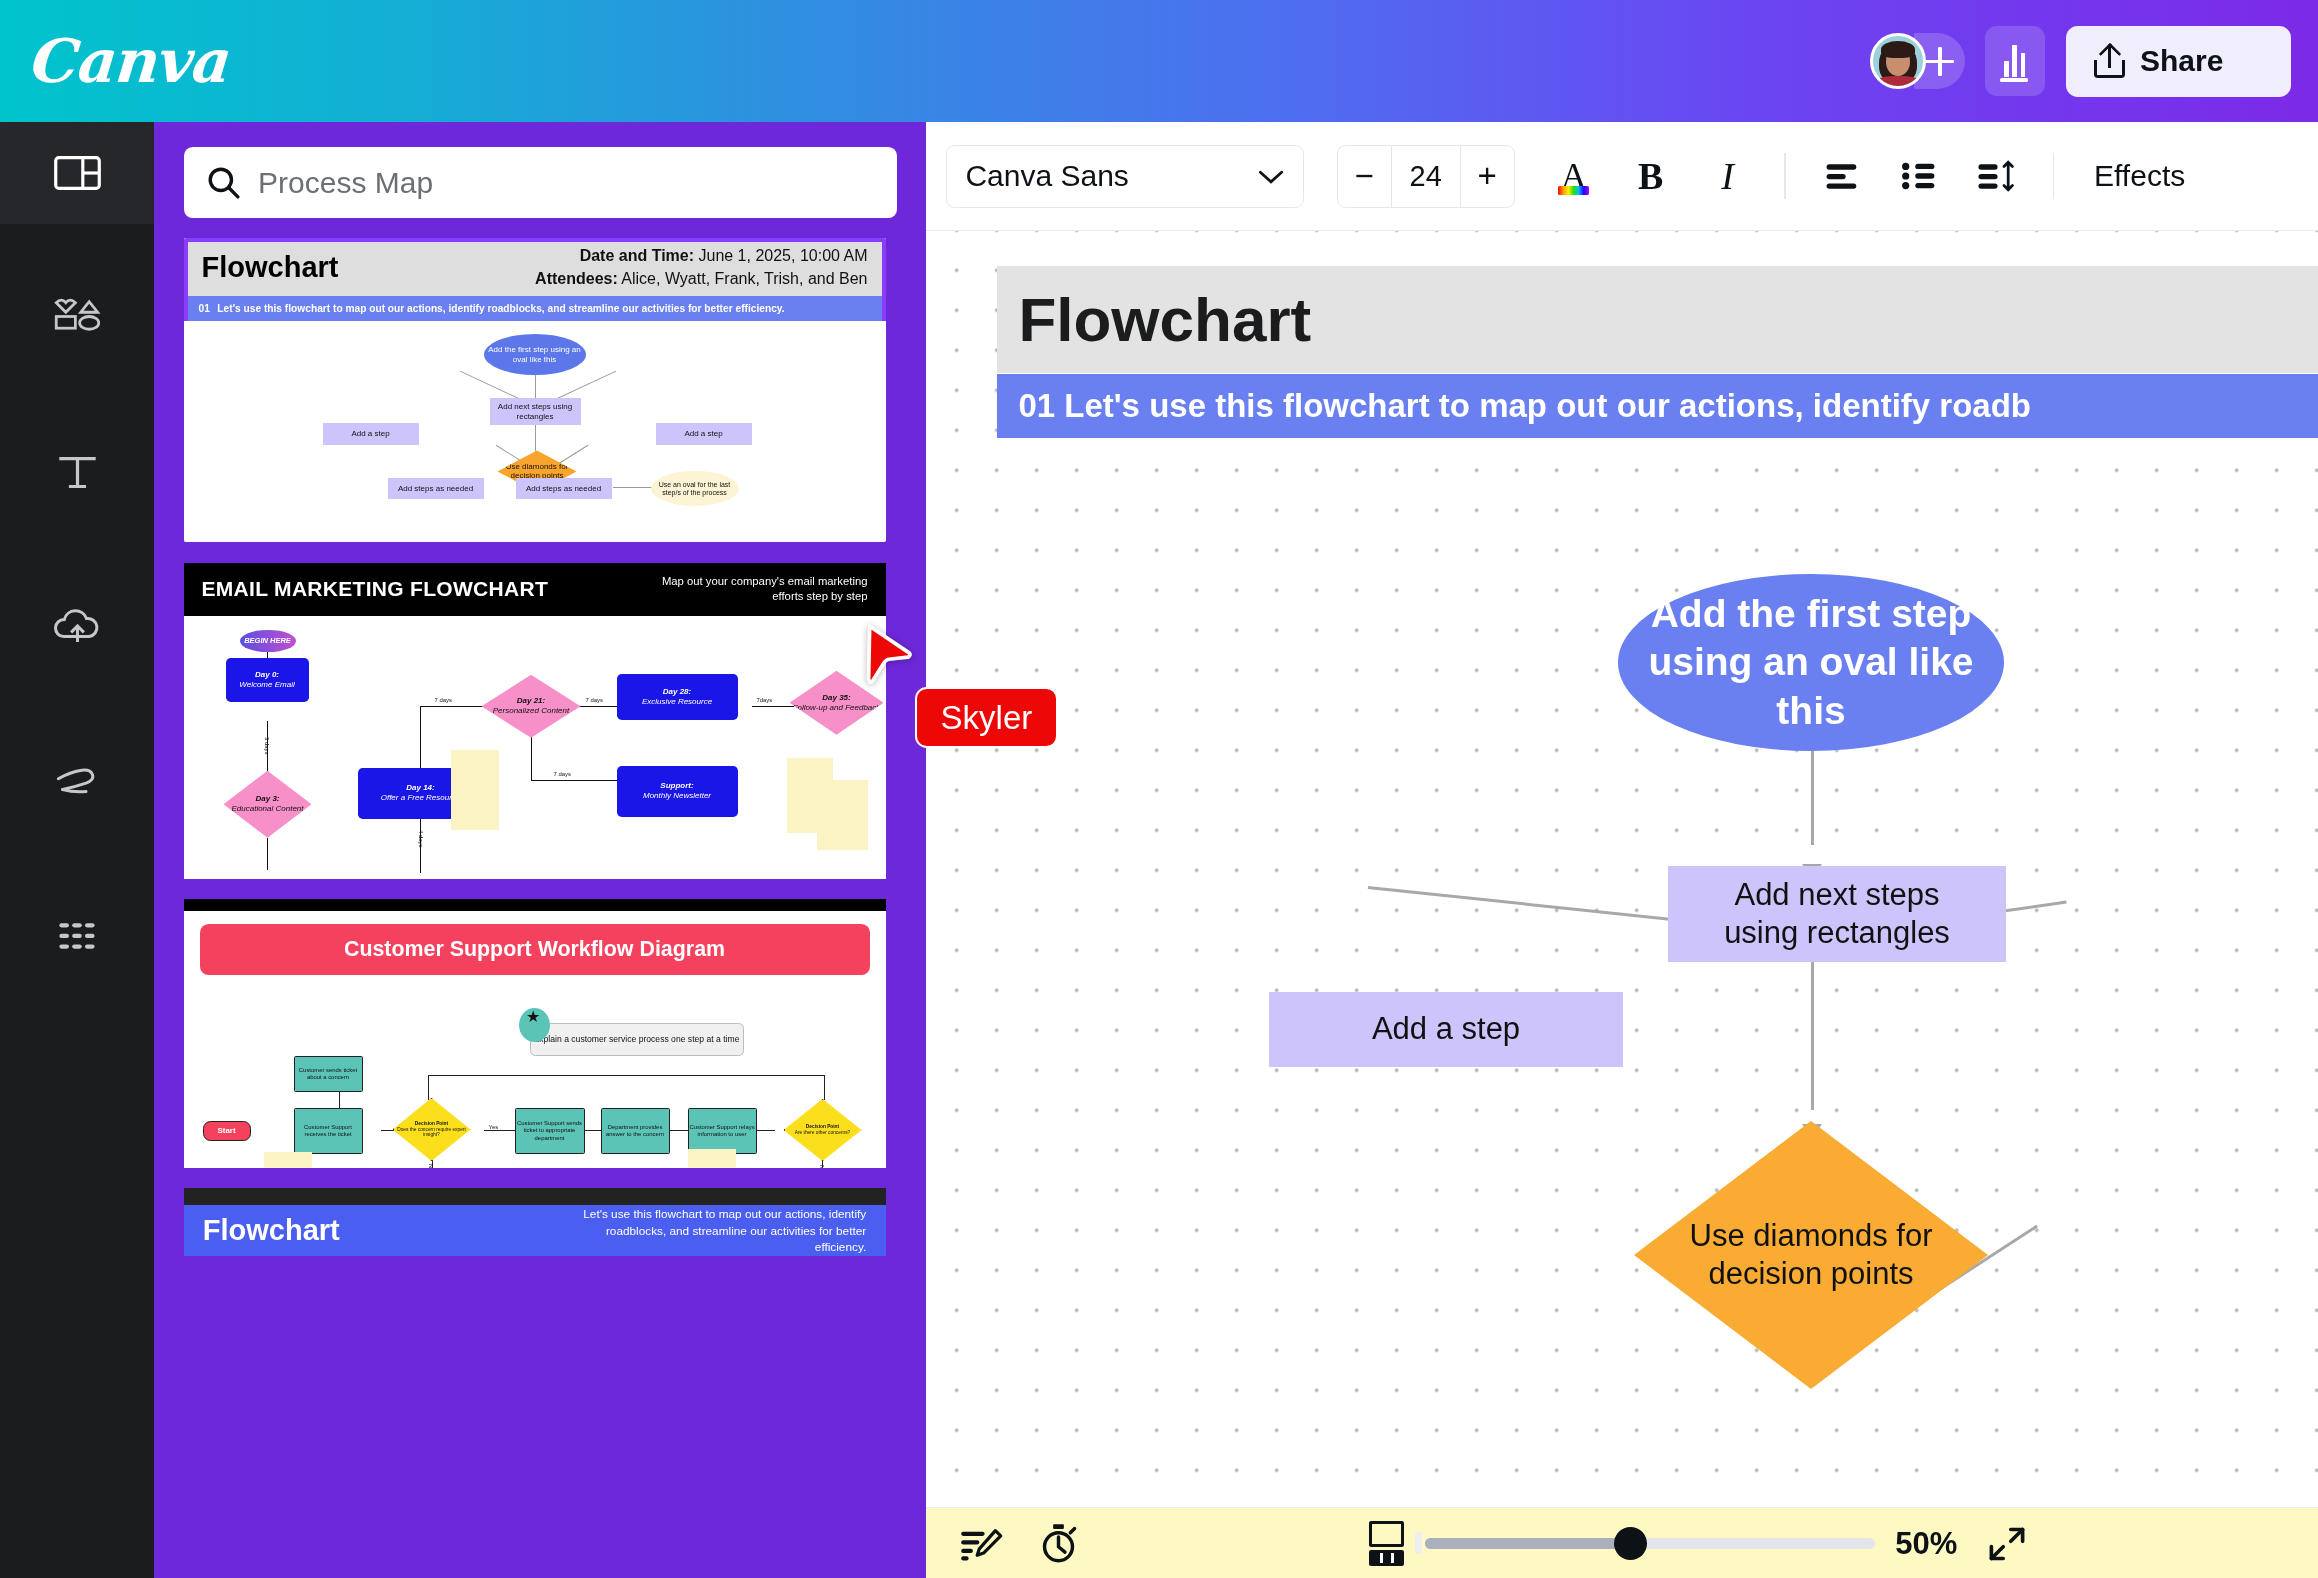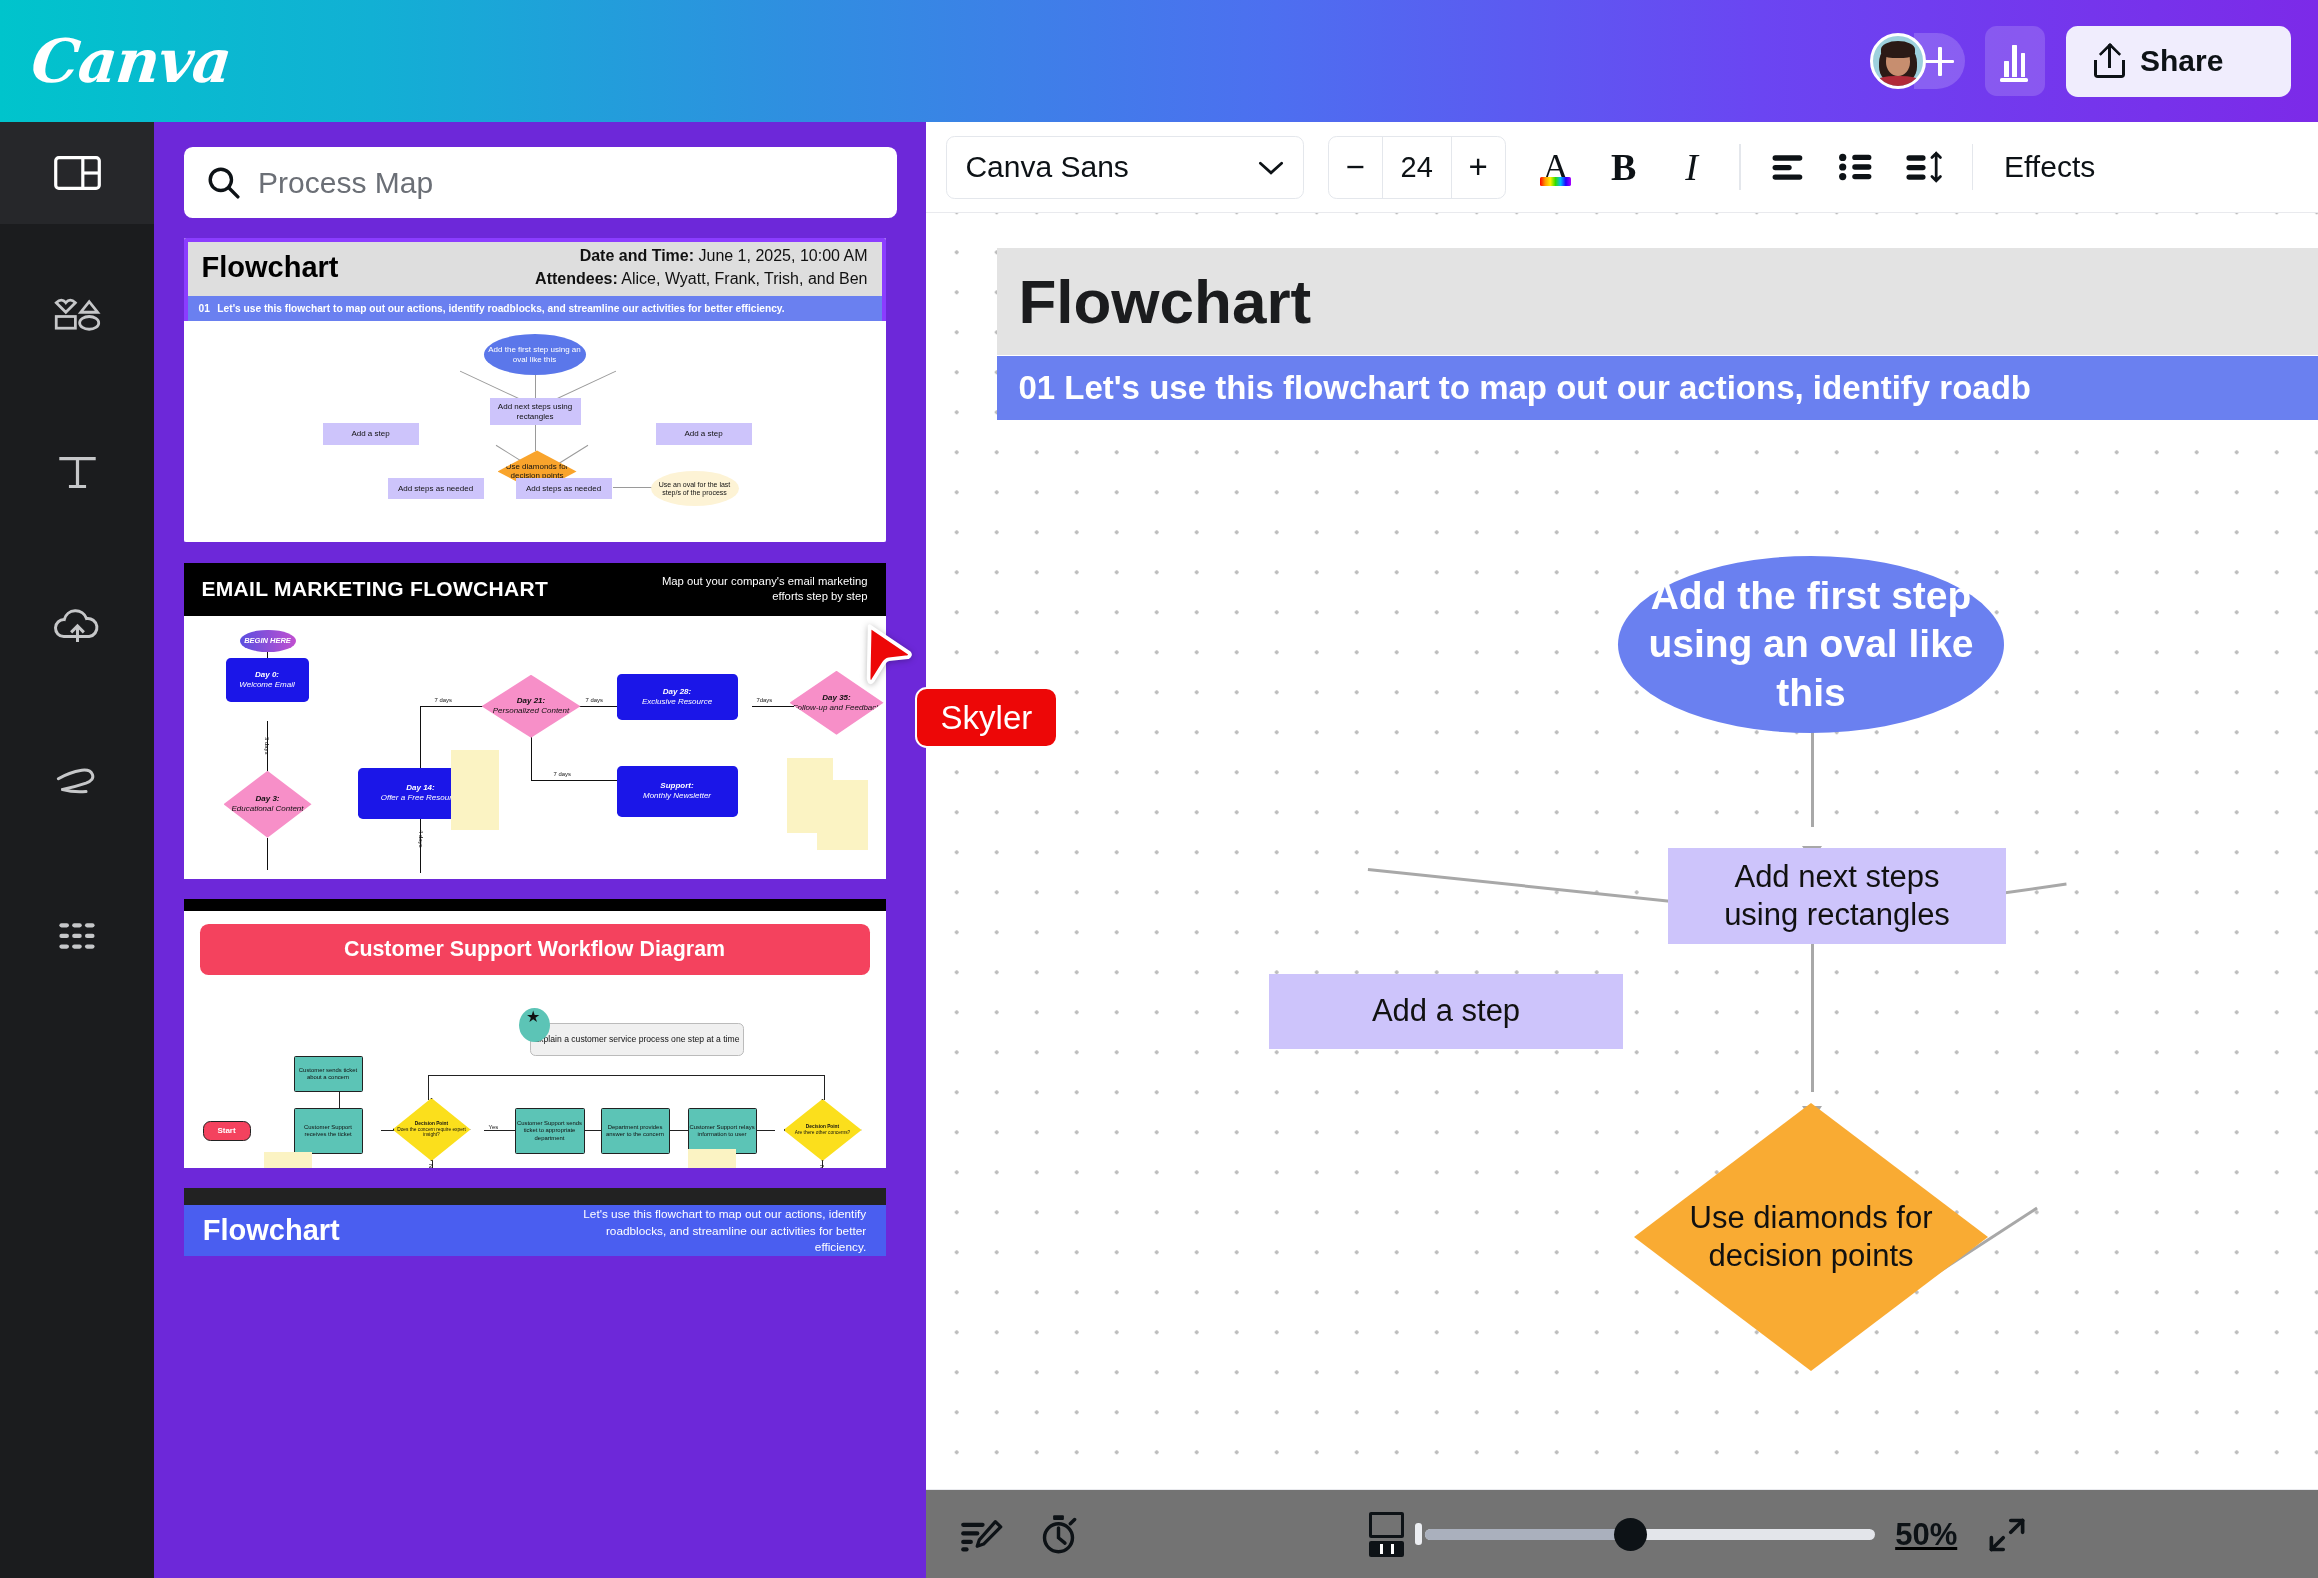--- a/index.html
+++ b/index.html
@@ -185,22 +185,22 @@
   .cursor-arrow { filter: drop-shadow(0 1.6px 3.2px rgba(0,0,0,.28)); }
   .cursor-label {
     position: absolute; left: 51px; top: 64px; background: #ed0707; color: #fff;
     font-size: 33px; font-weight: 400; padding: 9.6px 23.6px; border-radius: 11.8px;
     border: 2.7px solid #fff; white-space: nowrap;
   }
 
   
   .editor { position: absolute; top: 122px; left: 926px; width: 1392px; height: 1457px;
     background: #fff; }
-  .toolbar { height: 91px; display: flex; align-items: center; padding: 0 0 0 20.4px;
-    border-bottom: 0.5px solid #e9eaee; gap: 4px; }
+  .toolbar { height: 109px; display: flex; align-items: center; padding: 0 0 0 20.4px;
+    border-bottom: 0.5px solid #e9eaee; gap: 13px; }
   .font-select {
     width: 358px; height: 63px; border: 1.1px solid #e4e7ec; border-radius: 8.6px;
     display: flex; align-items: center; padding: 0 18px; justify-content: space-between;
   }
   .font-select span { font-size: 30px; color: #0d1216; }
   .size-group { margin-left: 19.3px; height: 63px; border: 1.1px solid #e4e7ec;
     border-radius: 8.6px; display: flex; align-items: stretch; }
   .size-group > div { display: flex; align-items: center; justify-content: center; }
   .sz-minus, .sz-plus { width: 53px; font-size: 33px; color: #0d1216; }
   .sz-val { width: 70px; font-size: 29px; color: #0d1216;
@@ -231,22 +231,22 @@
 
   .cn { position: absolute; display: flex; align-items: center; justify-content: center;
     text-align: center; line-height: 1.24; }
   .cn.oval { background: #6a80f0; color: #ffffff; border-radius: 50%;
     font-size: 39px; font-weight: 600; }
   .cn.rect { background: #cdc4fb; color: #111; font-size: 31px; }
   .cn.dia { background: #f9ab33; color: #111; font-size: 31px;
     clip-path: polygon(50% 0,100% 50%,50% 100%,0 50%); }
   .edge { position: absolute; background: #a8a8a8; }
 
-  .botbar { position: absolute; bottom: 0; left: 0; width: 1392px; height: 90px;
-    background: #737373; border-top: 0.5px solid #e9eaee; display: flex; align-items: center; text-decoration: underline; }
+  .botbar { position: absolute; bottom: 0; left: 0; width: 1392px; height: 72px;
+    background: #fef9c3; border-top: 0.5px solid #e9eaee; display: flex; align-items: center; }
   .bot-left { display: flex; align-items: center; gap: 18px; padding-left: 26px; }
   .bot-btn { width: 59px; height: 59px; display: flex; align-items: center; justify-content: center; }
   .bot-center { margin-left: auto; margin-right: auto; display: flex; align-items: center; gap: 20.4px; }
   .pages-icon { width: 35px; height: 45px; display: flex; flex-direction: column; gap: 3.2px; }
   .pages-icon .p1 { flex: 1.25; border: 3.8px solid #0d1216; border-radius: 2.1px; }
   .pages-icon .p2 { flex: 1; background: #0d1216; border-radius: 2.1px; position: relative; }
   .pages-icon .p2::before, .pages-icon .p2::after {
     content: ""; position: absolute; top: 3.2px; bottom: 3.2px; width: 2.7px; background: #fff; }
   .pages-icon .p2::before { left: 10.7px; } .pages-icon .p2::after { right: 10.7px; }
   .slider { width: 450px; height: 11.8px; background: #e3e5ea; border-radius: 5.9px;

